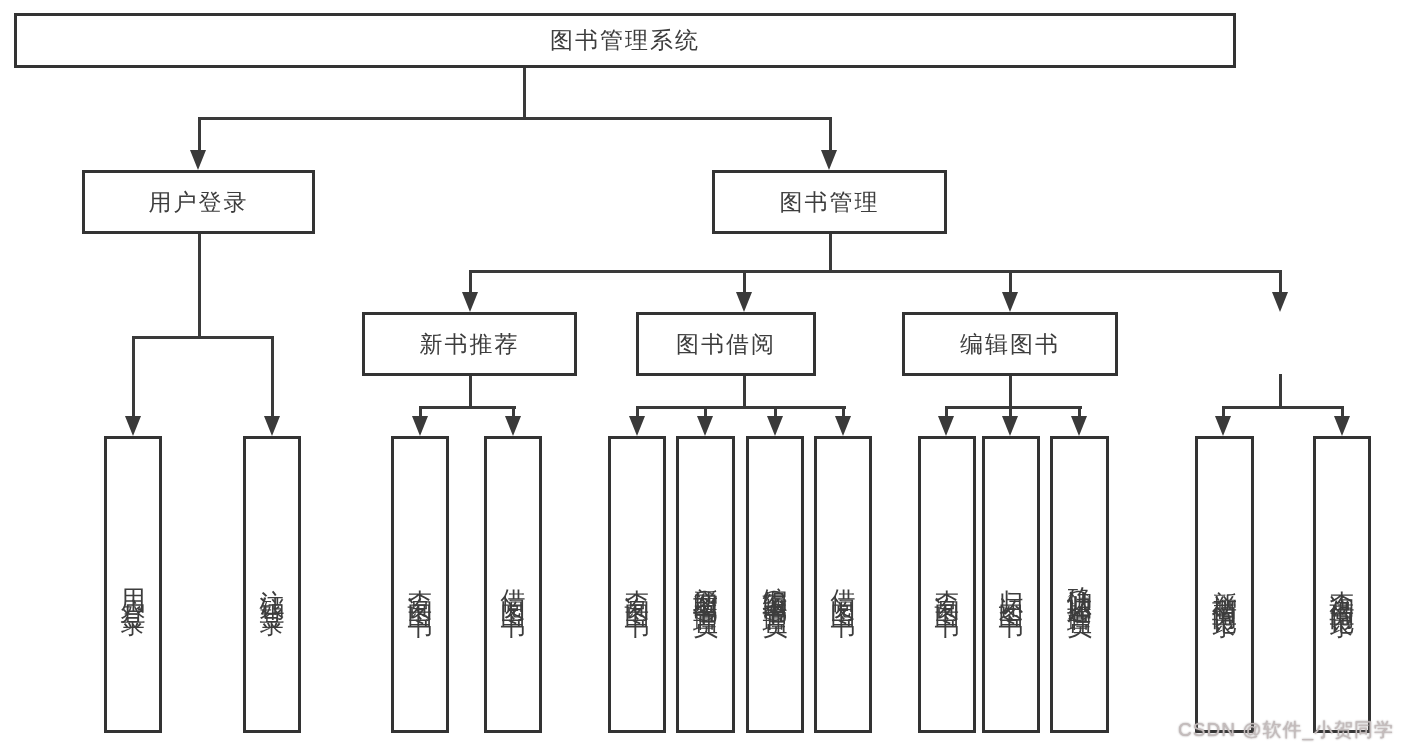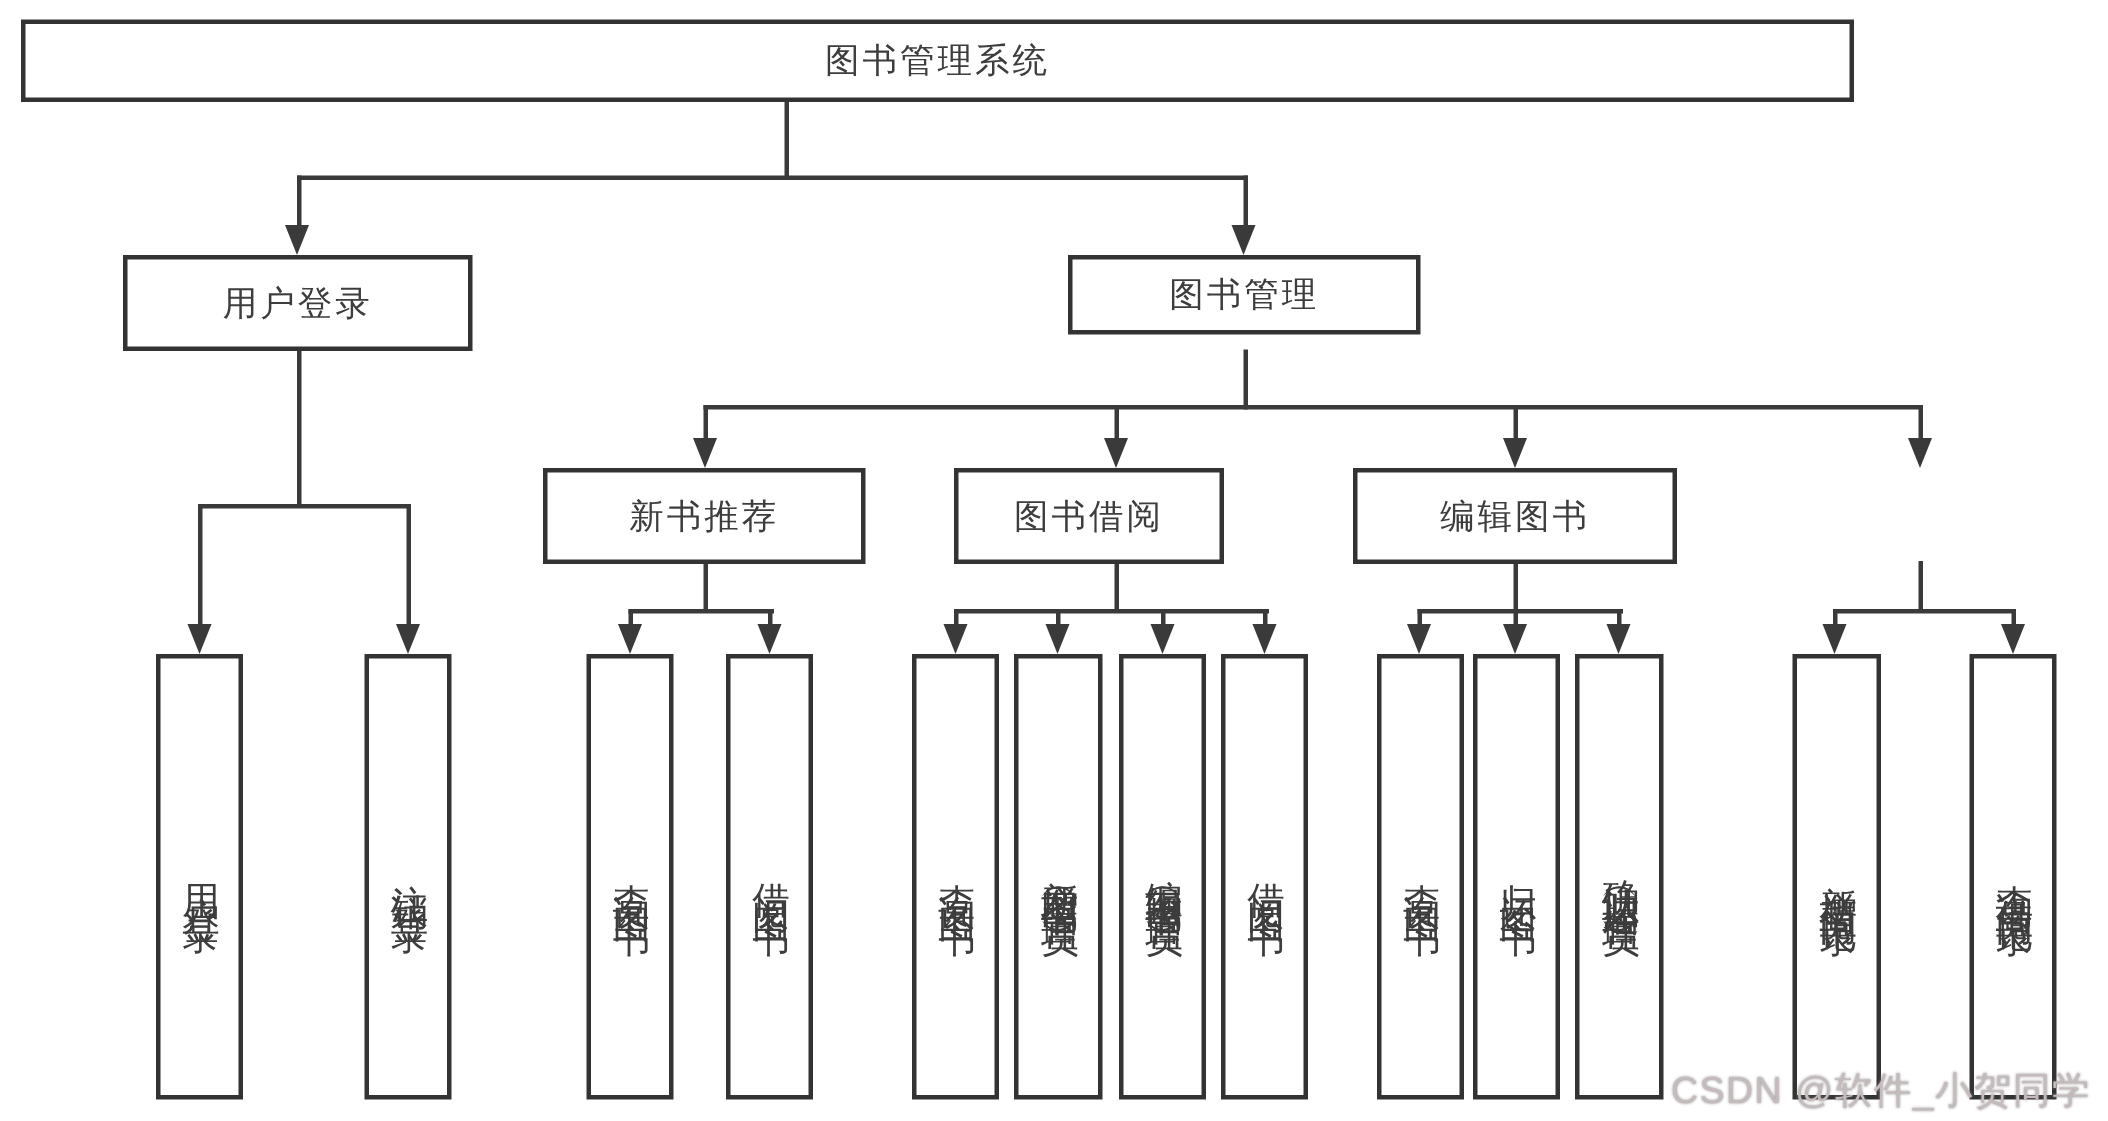--- a/index.html
+++ b/index.html
@@ -50,21 +50,21 @@
     position: absolute;
     width: 0; height: 0;
     border-left: 8px solid transparent;
     border-right: 8px solid transparent;
     border-top: 20px solid #3a3a3a;
   }
   .watermark {
     position: absolute;
     right: 11px;
     bottom: 4px;
-    font-size: 25px;
+    font-size: 19px;
     letter-spacing: 1px;
     color: #c4bcbc;
     text-shadow: 0 0 2px #8f8888;
     z-index: 5;
     white-space: nowrap;
   }
 </style>
 </head>
 <body>
 
@@ -106,21 +106,21 @@
   <div class="vline" style="left:1078px;top:406px;height:12px"></div>
 
   <div class="vline" style="left:1279px;top:374px;height:34px"></div>
   <div class="hline" style="left:1222px;top:406px;width:122px"></div>
   <div class="vline" style="left:1222px;top:406px;height:12px"></div>
   <div class="vline" style="left:1341px;top:406px;height:12px"></div>
 
   <div class="box" style="left:14px;top:13px;width:1222px;height:55px">图书管理系统</div>
 
   <div class="box" style="left:82px;top:170px;width:233px;height:64px">用户登录</div>
-  <div class="box" style="left:712px;top:170px;width:235px;height:53px">图书管理</div>
+  <div class="box" style="left:712px;top:170px;width:235px;height:64px">图书管理</div>
 
   <div class="box" style="left:362px;top:312px;width:215px;height:64px">新书推荐</div>
   <div class="box" style="left:636px;top:312px;width:180px;height:64px">图书借阅</div>
   <div class="box" style="left:902px;top:312px;width:216px;height:64px">编辑图书</div>
 
   <div class="leaf" style="left:104px;top:436px;width:58px;height:297px">
     <span class="vtext len4">用户登录</span>
   </div>
   <div class="leaf" style="left:243px;top:436px;width:58px;height:297px">
     <span class="vtext len4">注销登录</span>

